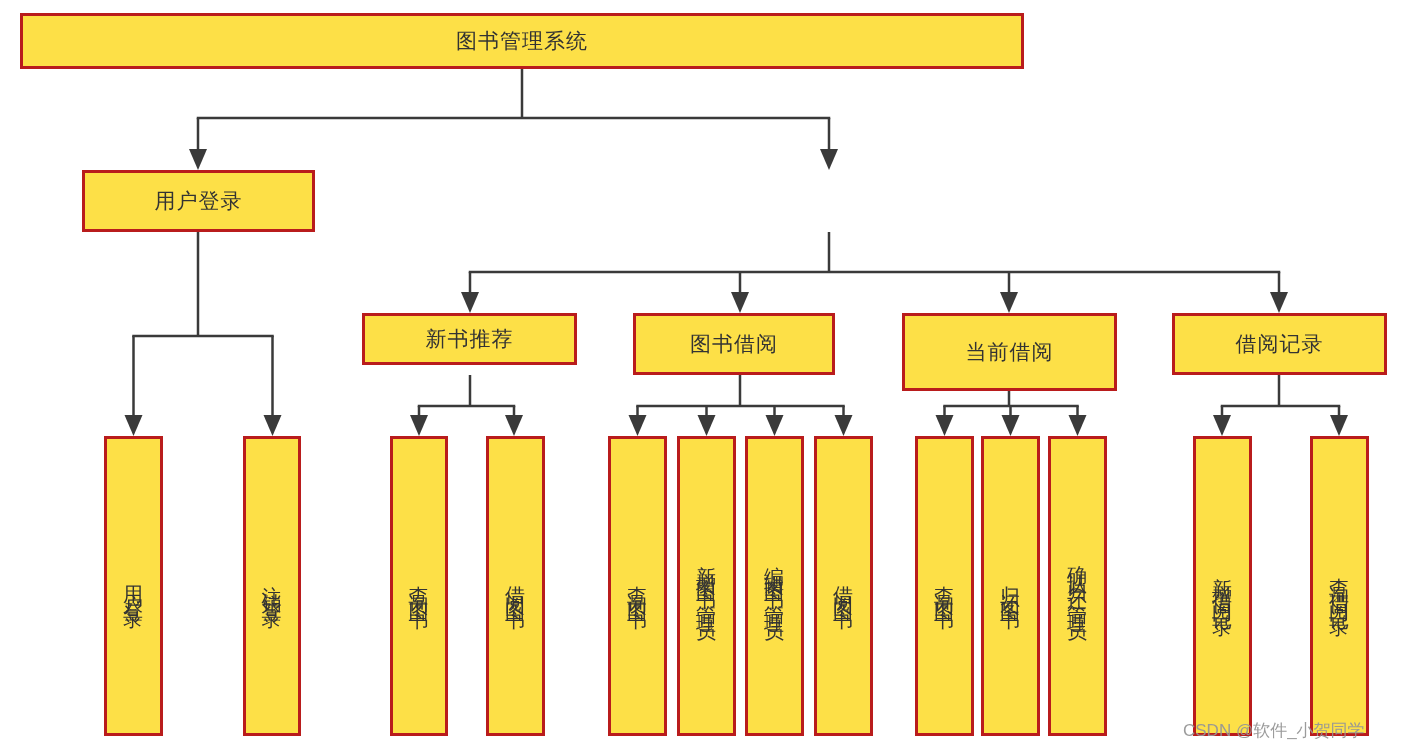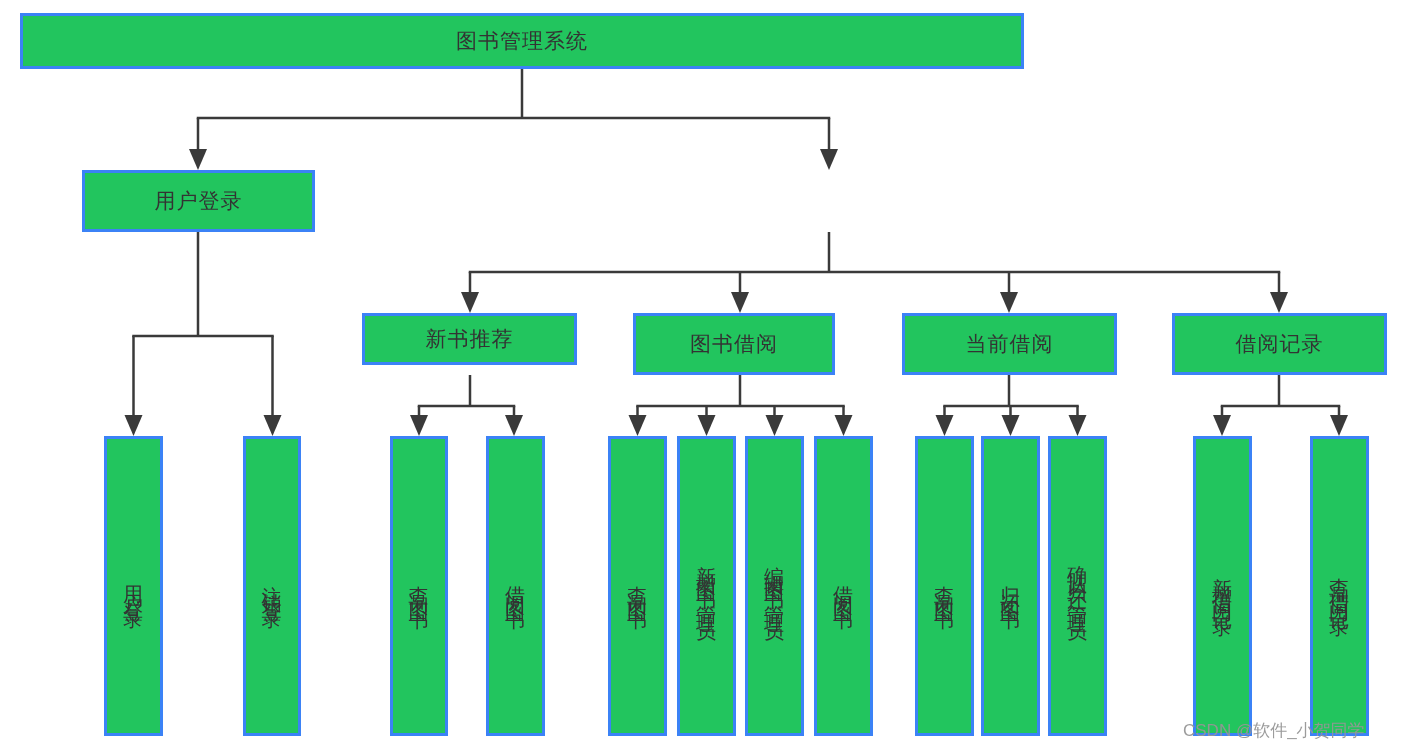--- a/index.html
+++ b/index.html
@@ -8,40 +8,40 @@
     width:1405px;height:747px;
     background:#ffffff;
     font-family:"Liberation Sans","DejaVu Sans",sans-serif;
     color:#333333;
     overflow:hidden;
   }
   .connectors{position:absolute;left:0;top:0;width:1405px;height:747px;z-index:0;}
   .node{
     position:absolute;
     box-sizing:border-box;
-    background:#22c55e;
-    border:3px solid #3b82f6;
+    background:#fde047;
+    border:3px solid #b91c1c;
     display:flex;align-items:center;justify-content:center;
     z-index:1;
   }
   .node .lbl{
     font-size:21px;
     color:#333333;
     letter-spacing:1px;
     white-space:nowrap;
   }
   
   .n-root{left:20px;top:13px;width:1004px;height:56px;}
   
   .n-user-login{left:82px;top:170px;width:233px;height:62px;}
   .n-book-mgmt{left:712px;top:170px;width:235px;height:62px;}
   
   .n-g0{left:362px;top:313px;width:215px;height:52px;}
   .n-g1{left:633px;top:313px;width:202px;height:62px;}
-  .n-g2{left:902px;top:313px;width:215px;height:62px;}
+  .n-g2{left:902px;top:313px;width:215px;height:78px;}
   .n-g3{left:1172px;top:313px;width:215px;height:62px;}
   
   .leaf{top:436px;height:300px;border-width:3px;}
   .leaf .lbl{
     writing-mode:vertical-rl;
     text-orientation:mixed;
     font-size:20px;
     letter-spacing:8px;
     line-height:1;
     white-space:nowrap;

